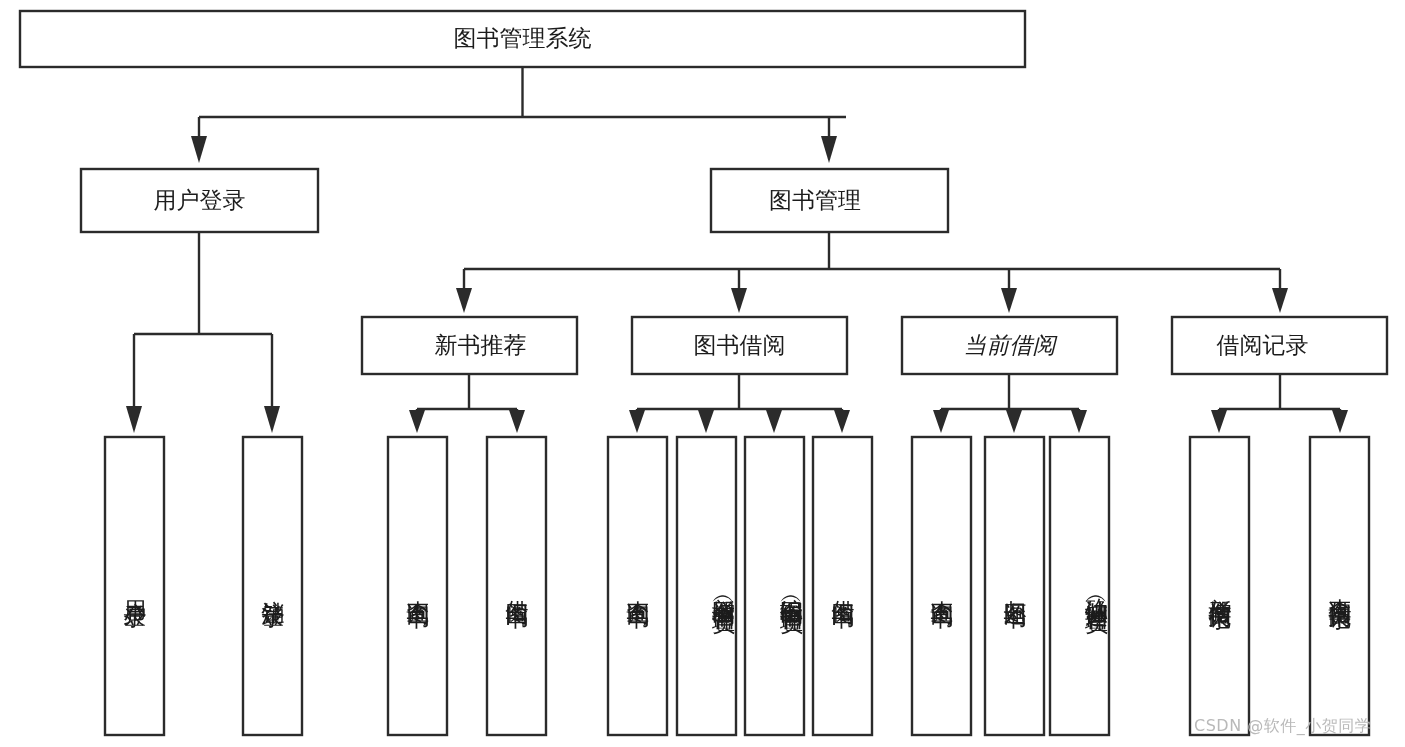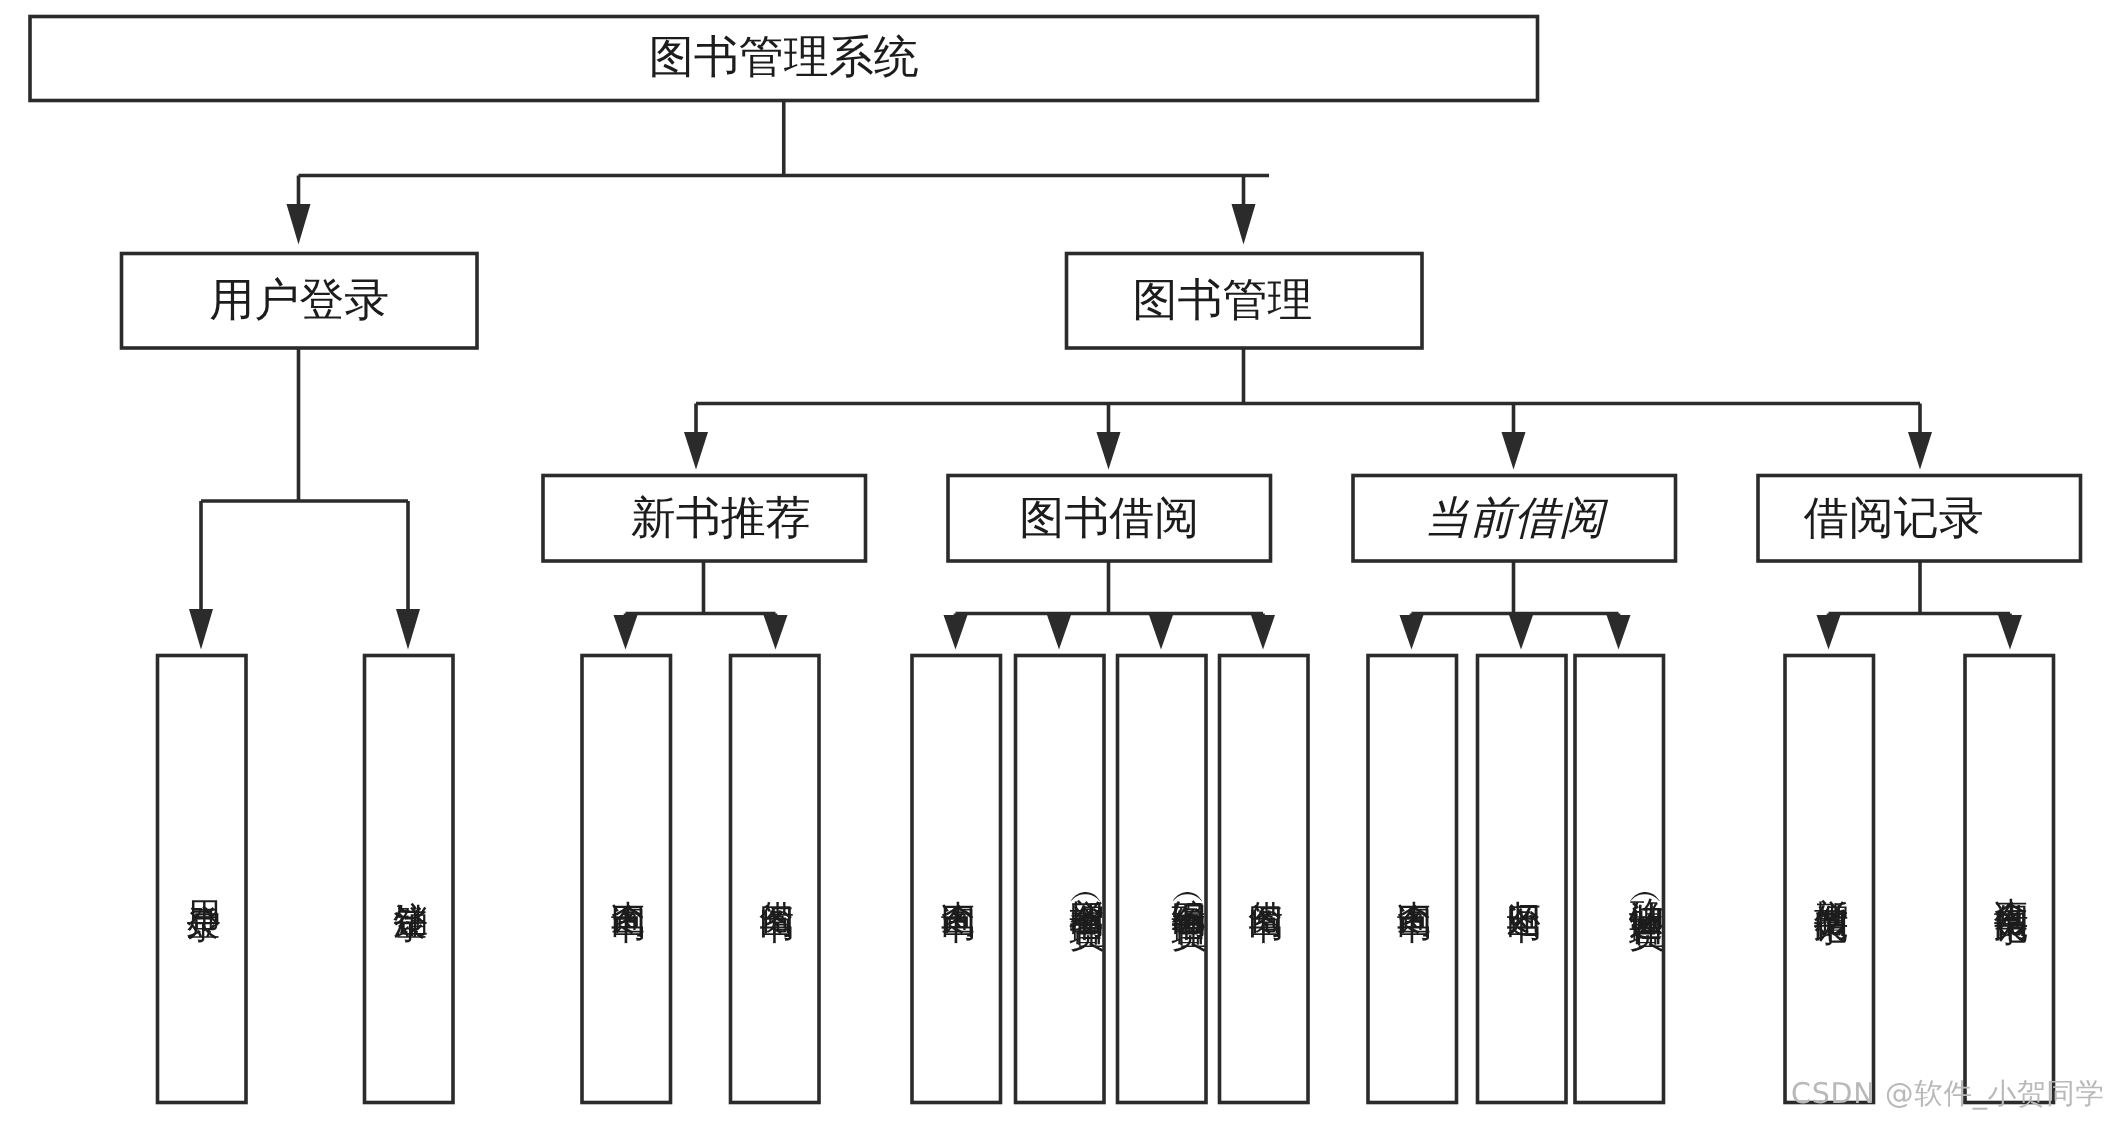--- a/index.html
+++ b/index.html
@@ -49,37 +49,37 @@
     justify-content: center;
     color: #1c1c1c;
     font-family: "DejaVu Sans", "Liberation Sans", sans-serif;
     line-height: 1.12;
     text-align: center;
     pointer-events: none;
     white-space: pre;
   }
   .node-label.horiz {
     writing-mode: horizontal-tb;
-    font-size: 30px;
+    font-size: 23px;
   }
   .node-label.vert {
     writing-mode: vertical-rl;
     text-orientation: upright;
     font-size: 23px;
     letter-spacing: 2px;
   }
   .node-label.vert.top-aligned {
     align-items: flex-start;
     padding-top: 6px;
     box-sizing: border-box;
   }
   .watermark {
     position: absolute;
     color: #b9b9b9;
-    font-size: 19px;
+    font-size: 16px;
     font-family: "DejaVu Sans", "Liberation Sans", sans-serif;
     white-space: nowrap;
     letter-spacing: 0.5px;
   }
 </style>
 </head>
 <body>
 
 <div id="diagram-root">
 

